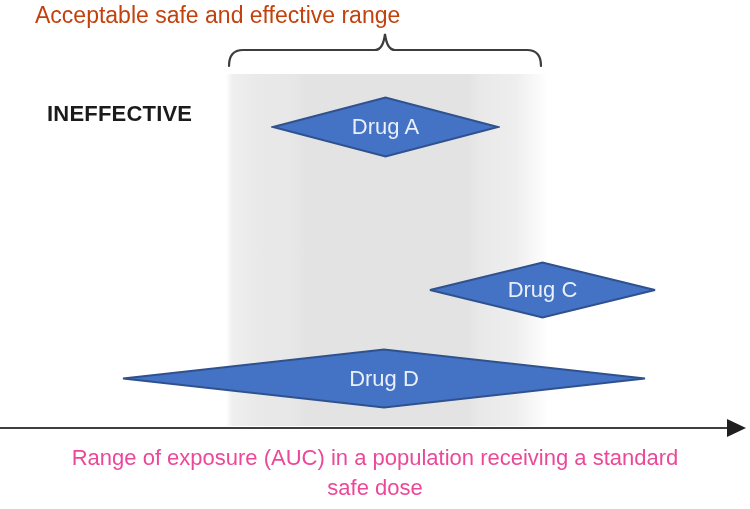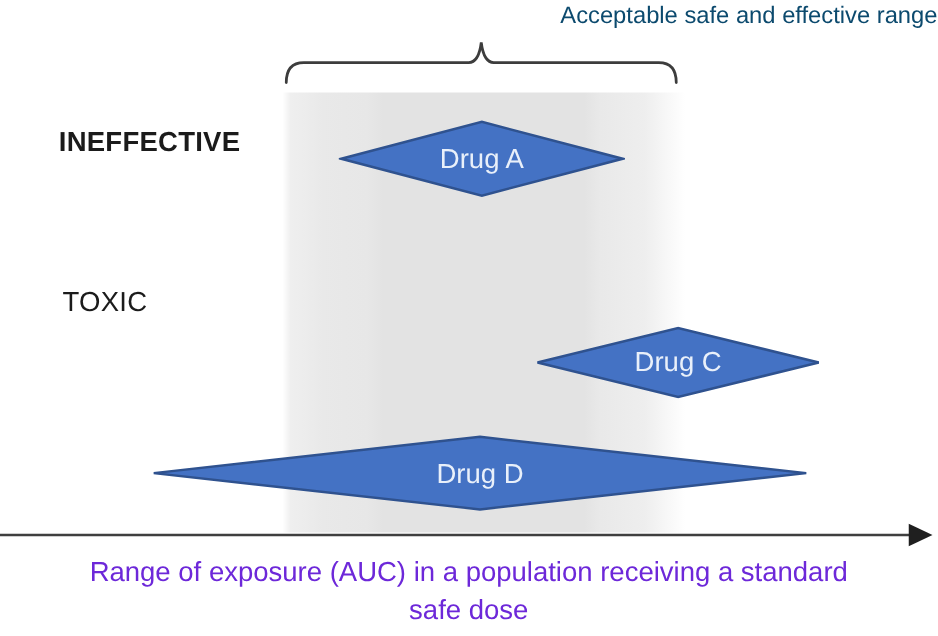--- a/index.html
+++ b/index.html
@@ -21,23 +21,23 @@
       #e7e7e7 21%,
       #e3e3e3 25%,
       #e3e3e3 75%,
       #e9e9e9 79%,
       #eeeeee 90%,
       rgba(253,253,253,0) 100%);
   }
   .title{
     position:absolute;
     left:35px;right:0;top:2px;
-    text-align:right;
-    font-size:19px;
-    color:#0c4a6e;
+    text-align:left;
+    font-size:23px;
+    color:#c2410c;
   }
   .brace{
     position:absolute;
     left:226px;top:30px;width:318px;height:38px;
   }
   .ylabel{
     position:absolute;
     font-size:22px;
     color:#1b1b1b;
     letter-spacing:0.2px;
@@ -69,38 +69,37 @@
     border-top:9px solid transparent;
     border-bottom:9px solid transparent;
     border-left:19px solid #1f1f1f;
   }
   .axis-caption{
     position:absolute;
     left:0;right:0;top:443px;
     text-align:center;
     font-size:22px;
     line-height:1.38;
-    color:#6d28d9;
+    color:#ec4899;
   }
 </style>
 </head>
 <body>
 
 <div class="canvas">
 
   <div class="band"></div>
 
   <div class="title">Acceptable safe and effective range</div>
 
   <svg class="brace" viewBox="0 0 318 38" fill="none">
     <path d="M 3 36 Q 3 20 17 20 L 149 20 Q 157 20 159 4 Q 161 20 169 20 L 301 20 Q 315 20 315 36" stroke="#3d3d3d" stroke-width="2.2" stroke-linecap="round" fill="none"></path>
   </svg>
 
   <div class="ylabel ineffective">INEFFECTIVE</div>
-  <div class="ylabel toxic">TOXIC</div>
 
   <div class="diamond d-a">
     <svg width="229" height="62" viewBox="0 0 229 62">
       <polygon points="2,31 114.5,1.5 227,31 114.5,60.5" fill="#4472c4" stroke="#2f528f" stroke-width="2"></polygon>
     </svg>
     <span class="dlabel">Drug A</span>
   </div>
 
 
   <div class="diamond d-d">

